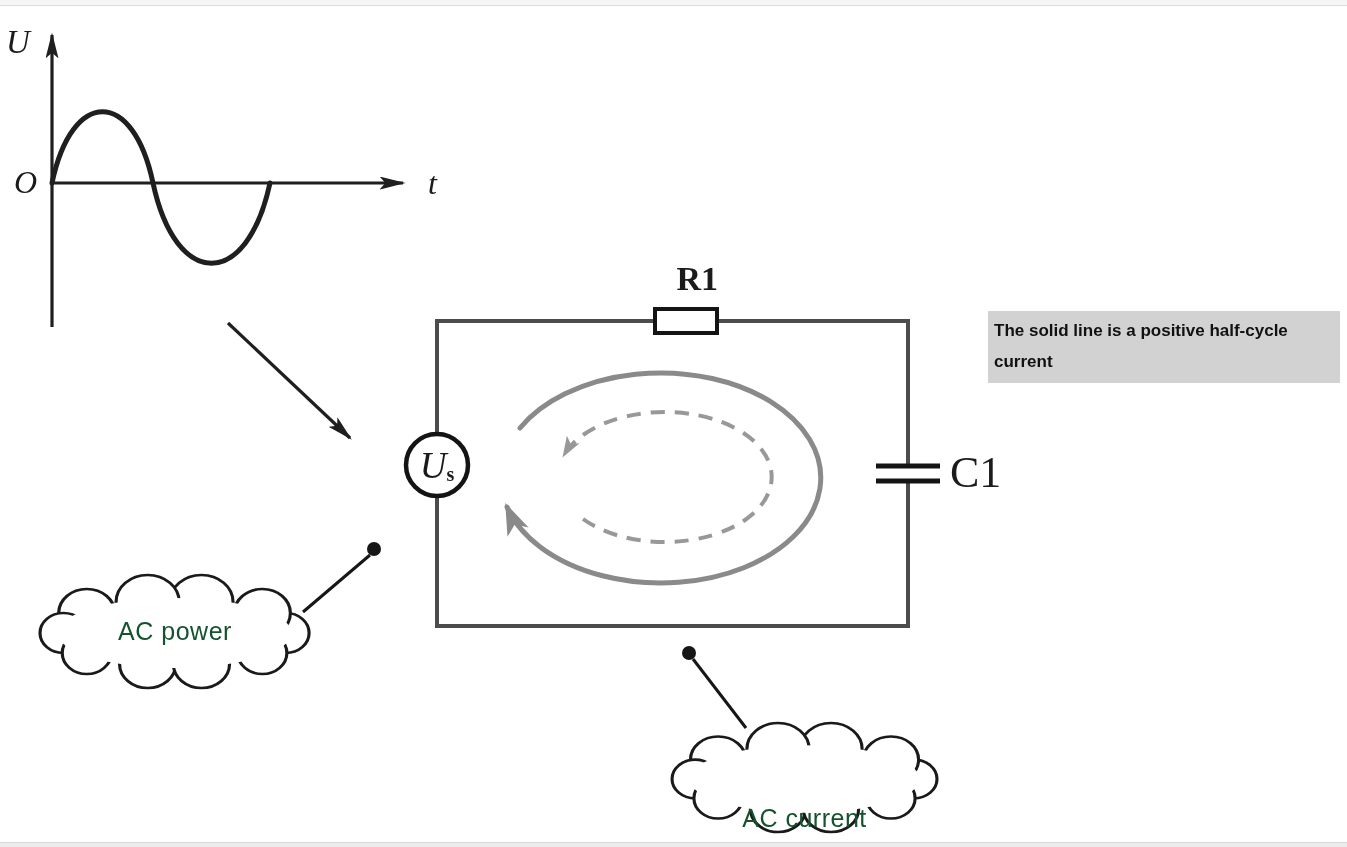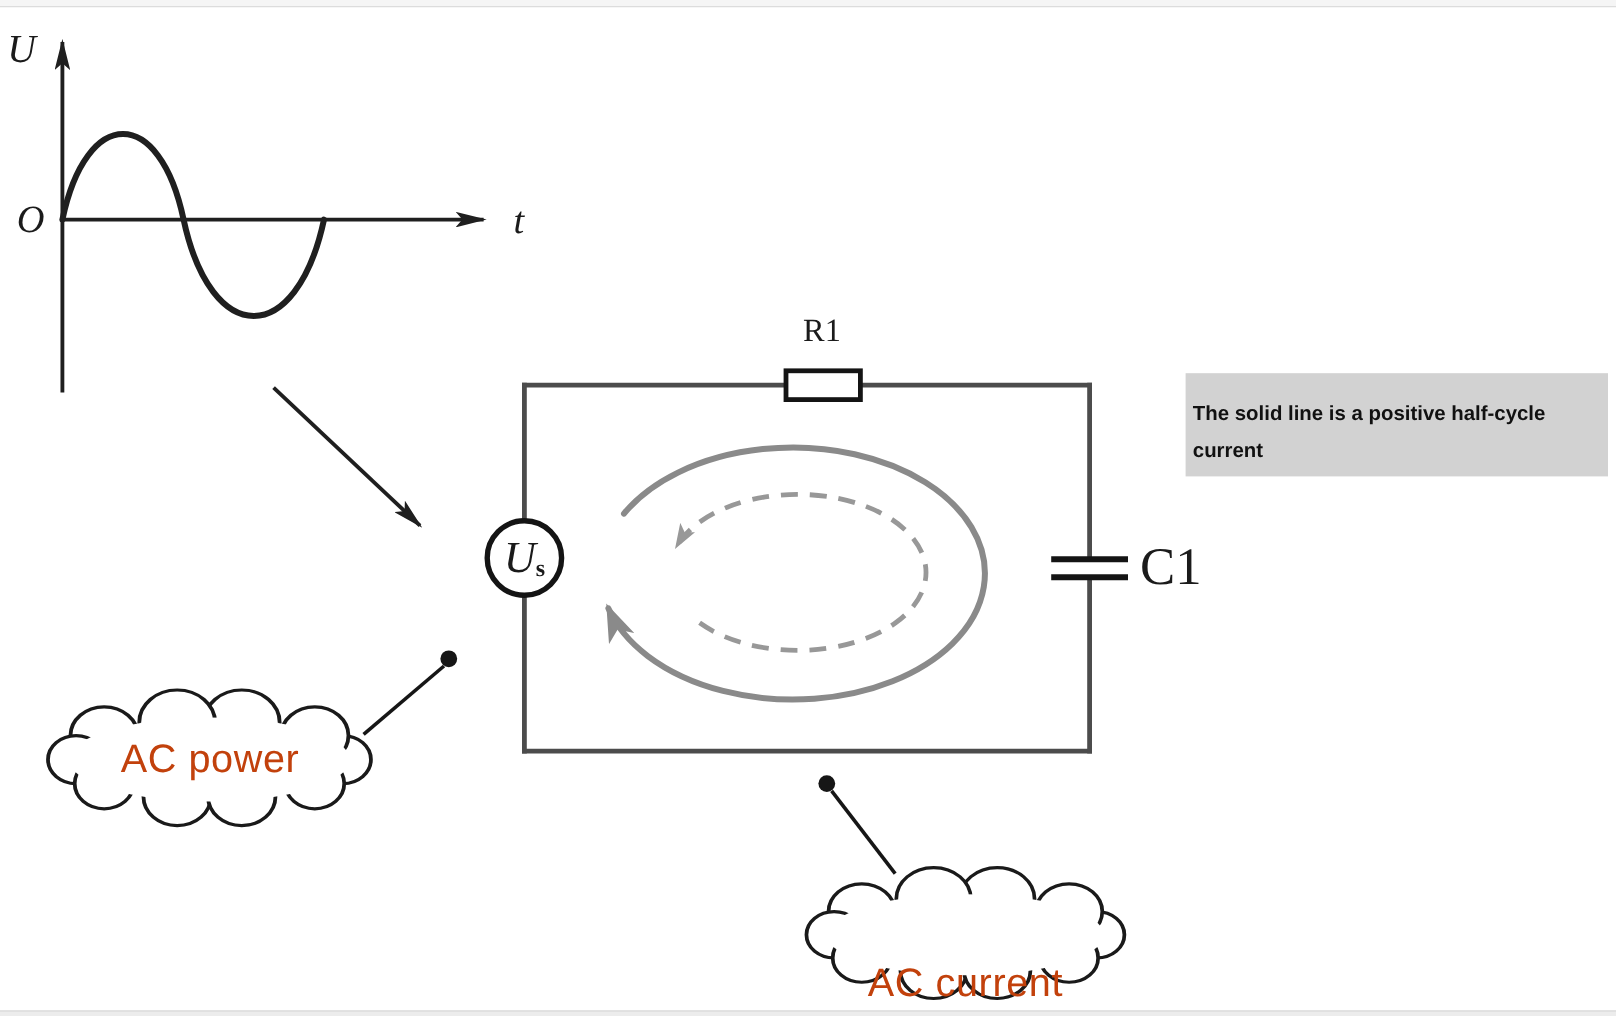--- a/index.html
+++ b/index.html
@@ -16,43 +16,43 @@
 
   svg.layer{left:0;top:0;width:1347px;height:847px;}
 
   
   .serif-label{font-family:"Liberation Serif", serif;color:#1b1b1b;line-height:1;}
   .italic{font-style:italic;}
 
   .u-label{left:6px;top:26px;font-size:33px;}
   .o-label{left:14px;top:166px;font-size:32px;}
   .t-label{left:428px;top:167px;font-size:32px;}
-  .r1-label{left:652px;top:262px;width:66px;text-align:center;font-size:27px;}
+  .r1-label{left:652px;top:262px;width:66px;text-align:right;font-size:34px;font-weight:bold;}
   .c1-label{left:950px;top:451px;font-size:44px;}
 
   .us-label{
     left:406px;top:443px;width:62px;height:44px;
     display:flex;align-items:center;justify-content:center;
     font-family:"Liberation Serif", serif;
   }
   .us-main{font-style:italic;font-size:37px;line-height:1;}
   .us-sub{font-size:20px;font-weight:bold;line-height:1;transform:translateY(9px);}
 
   
   .note-box{
     left:988px;top:311px;width:352px;box-sizing:border-box;
     background:var(--note_bg,#d2d2d2);
-    padding:19px 6px 6px 6px;
+    padding:5px 6px 6px 6px;
     font-size:17px;line-height:30.5px;font-weight:600;color:#111;
   }
 
   
   .cloud-caption{
     display:flex;align-items:center;justify-content:center;
-    font-size:33px;color:#c2410c;letter-spacing:0.5px;
+    font-size:25px;color:#14532d;letter-spacing:0.5px;
   }
   .power-caption{left:40px;top:575px;width:270px;height:113px;}
   .current-caption{left:672px;top:764px;width:265px;height:109px;}
 </style>
 </head>
 <body>
 
 <div class="abs top-strip"></div>
 <div class="abs bottom-strip"></div>
 

